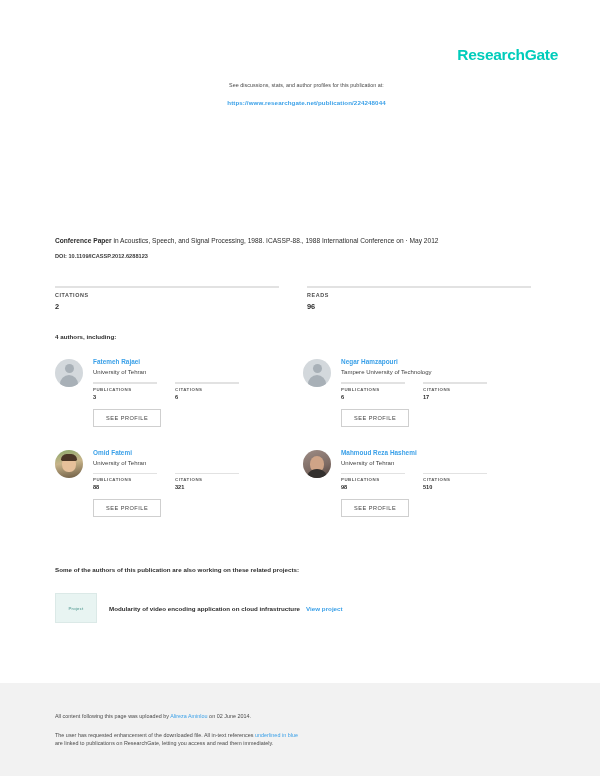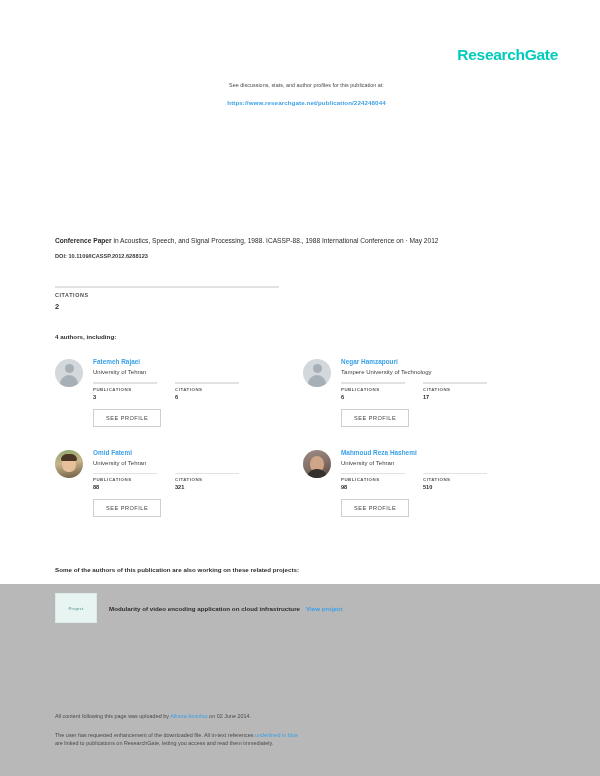--- a/index.html
+++ b/index.html
@@ -12,21 +12,21 @@
     width: 600px;
     height: 776px;
     overflow: hidden;
     font-family: "Liberation Sans", sans-serif;
     -webkit-font-smoothing: antialiased;
   }
 
   .page {
     position: relative;
     width: 600px;
-    height: 584px;
+    height: 776px;
     background: #ffffff;
     box-sizing: border-box;
   }
 
   
   .rg-logo {
     position: absolute;
     top: 47px;
     right: 42px;
     font-size: 15.5px;
@@ -349,20 +349,25 @@
     <div class="pub-type-line"><span>Conference Paper</span><span class="in-word"> in </span><span class="pub-source">Acoustics, Speech, and Signal Processing, 1988. ICASSP-88., 1988 International Conference on · May 2012</span></div>
     <div class="pub-doi">DOI: 10.1109/ICASSP.2012.6288123</div>
   </div>
 
   <div class="stats-row">
     <div class="stat-col">
       <div class="stat-rule"></div>
       <div class="stat-label">CITATIONS</div>
       <div class="stat-value">2</div>
     </div>
+    <div class="stat-col">
+      <div class="stat-rule"></div>
+      <div class="stat-label">READS</div>
+      <div class="stat-value">96</div>
+    </div>
   </div>
 
   <div class="authors-head">4 authors, including:</div>
 
   <div class="authors-grid" id="authors-grid">
       <div class="author-cell">
         <div class="avatar silhouette"></div>
         <div class="author-info"><a class="author-name" href="#">Fatemeh Rajaei</a><div class="author-affil">University of Tehran</div><div class="author-stats">
             <div>
               <div class="author-stat-rule"></div>

